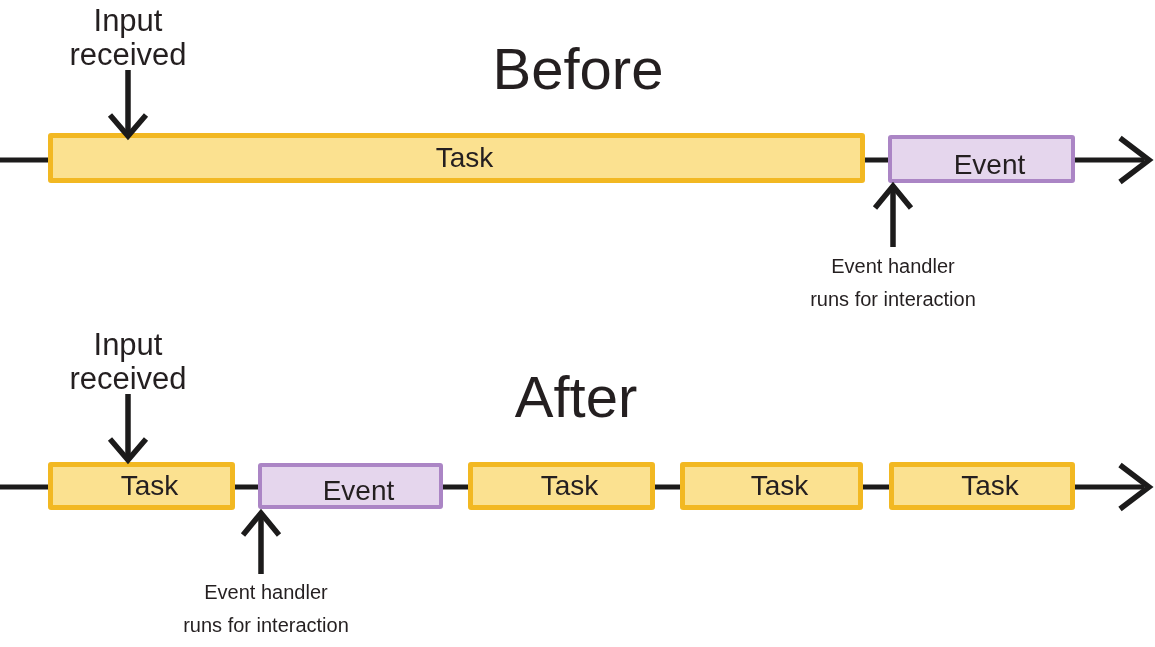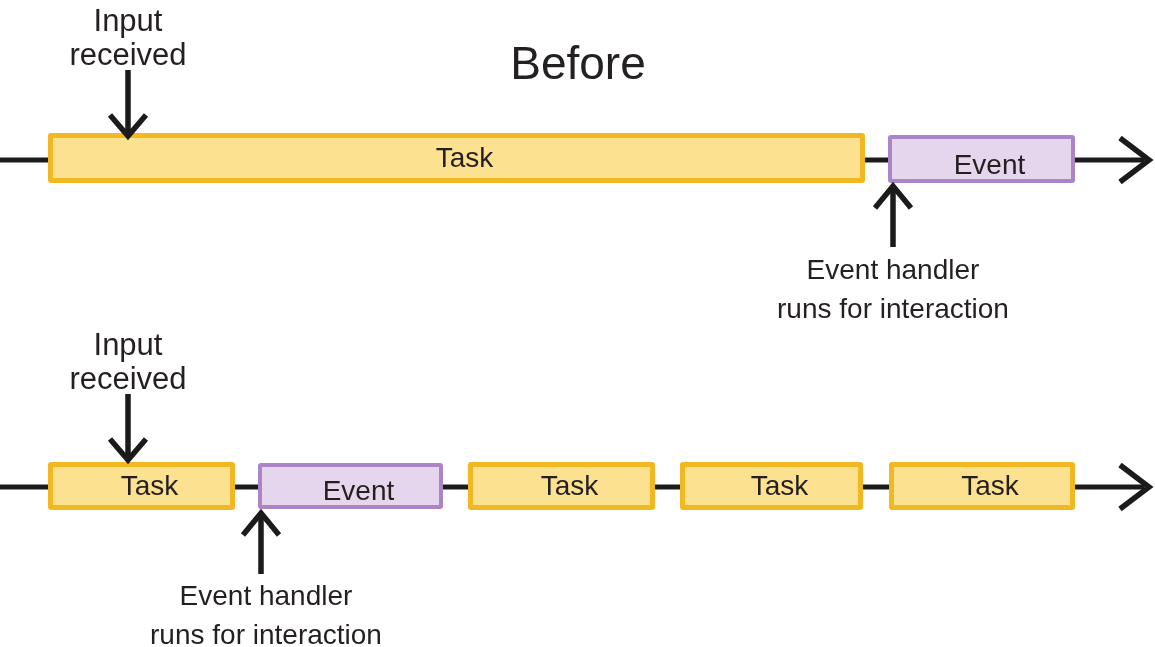--- a/index.html
+++ b/index.html
@@ -44,31 +44,31 @@
   }
   .bar-label{
     font-size:28px;
     line-height:1;
     color:var(--text-color);
     white-space:nowrap;
   }
   .annotation{
     position:absolute;
     text-align:center;
-    font-size:28px;
-    line-height:39px;
+    font-size:20px;
+    line-height:33px;
     white-space:pre-line;
     color:var(--text-color);
     z-index:3;
   }
   .annotation.small-top{font-size:31px;line-height:34px;}
   .section-title{
     position:absolute;
     text-align:center;
-    font-size:46px;
+    font-size:58px;
     line-height:1;
     color:var(--text-color);
     z-index:3;
     white-space:nowrap;
   }
   svg line, svg polyline{
     stroke:var(--line-color);
     fill:none;
   }
 </style>
@@ -91,20 +91,21 @@
     <span class="bar-label">Task</span>
   </div>
 
   <div class="bar event" style="left:888px;top:135px;width:187px;height:48px;">
     <span class="bar-label">Event</span>
   </div>
 
   <div class="annotation" style="left:718px;top:250px;width:350px;">Event handler
 runs for interaction</div>
 
+  <div class="section-title" style="left:376px;top:368px;width:400px;">After</div>
 
   <div class="annotation small-top" style="left:18px;top:328px;width:220px;">Input
 received</div>
 
   <div class="bar task" style="left:48px;top:462px;width:187px;height:48px;">
     <span class="bar-label">Task</span>
   </div>
 
   <div class="bar event" style="left:258px;top:463px;width:185px;height:46px;">
     <span class="bar-label">Event</span>

